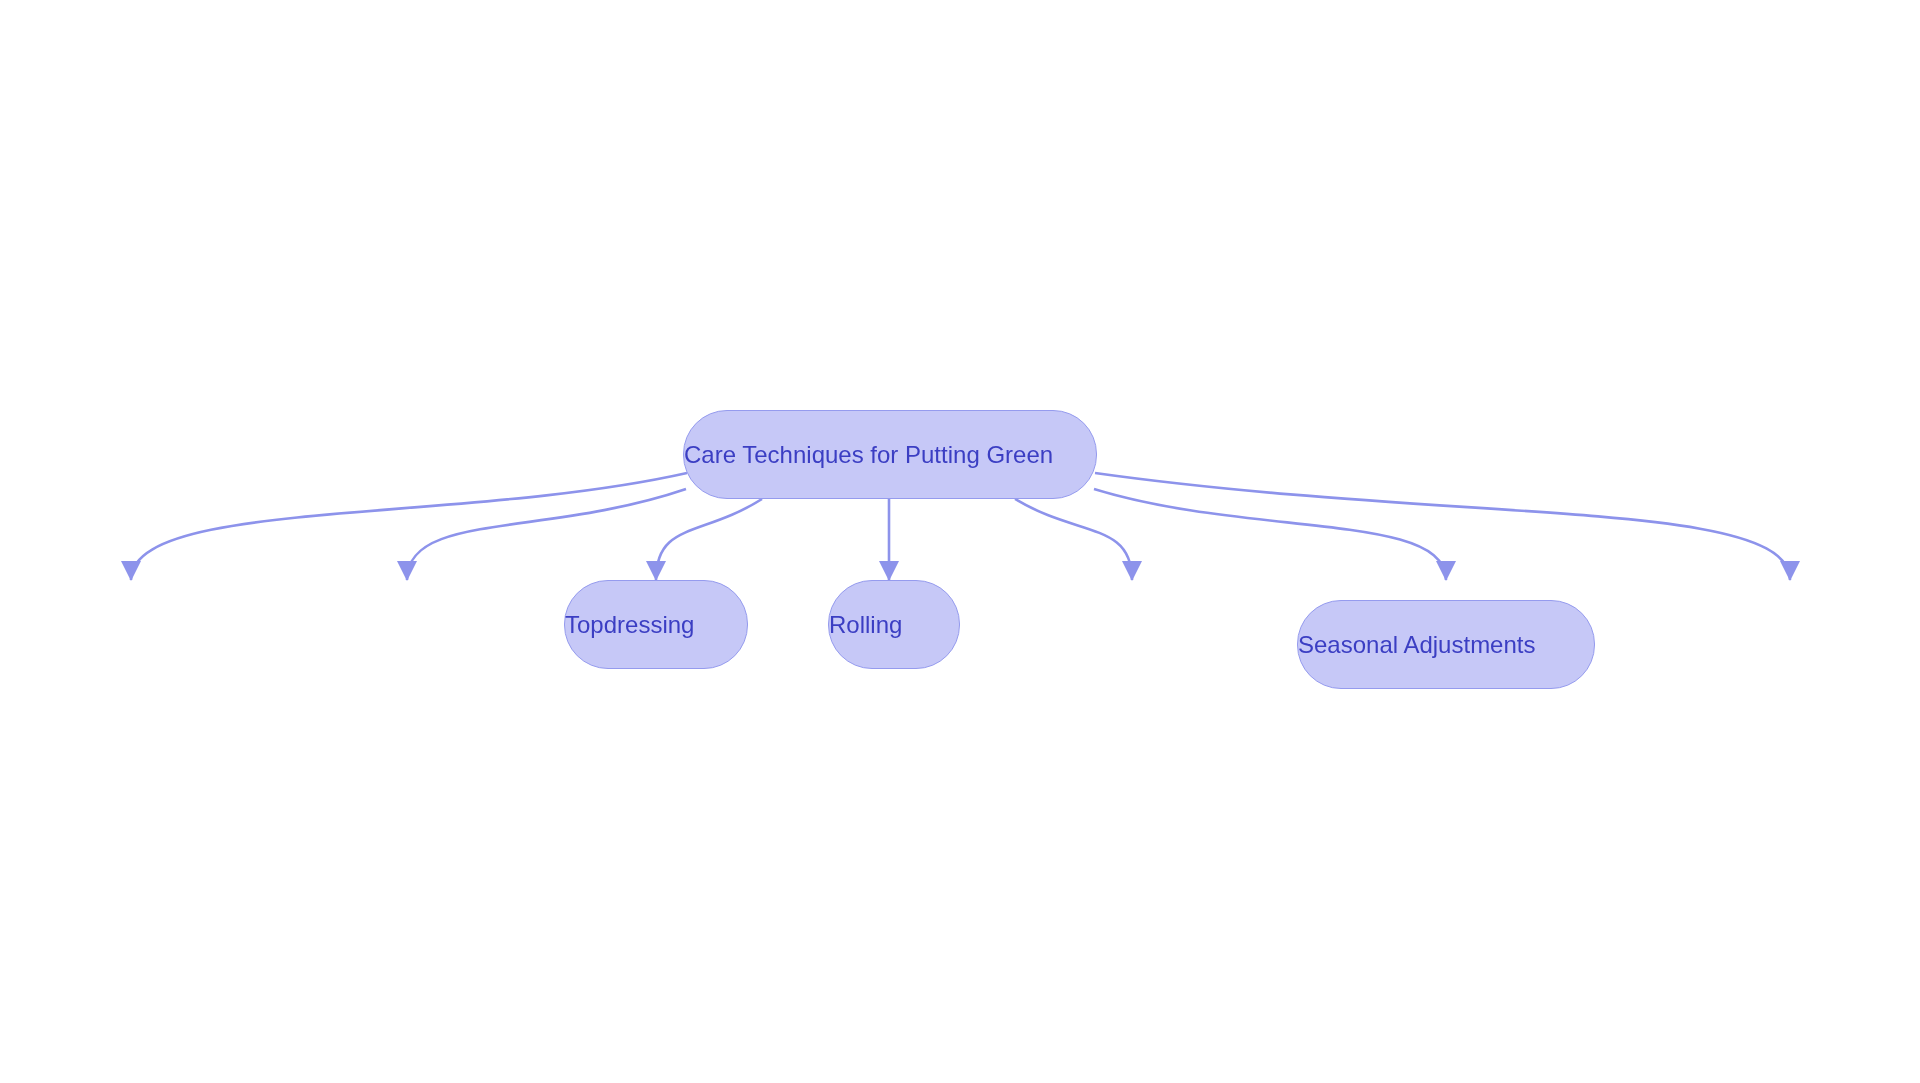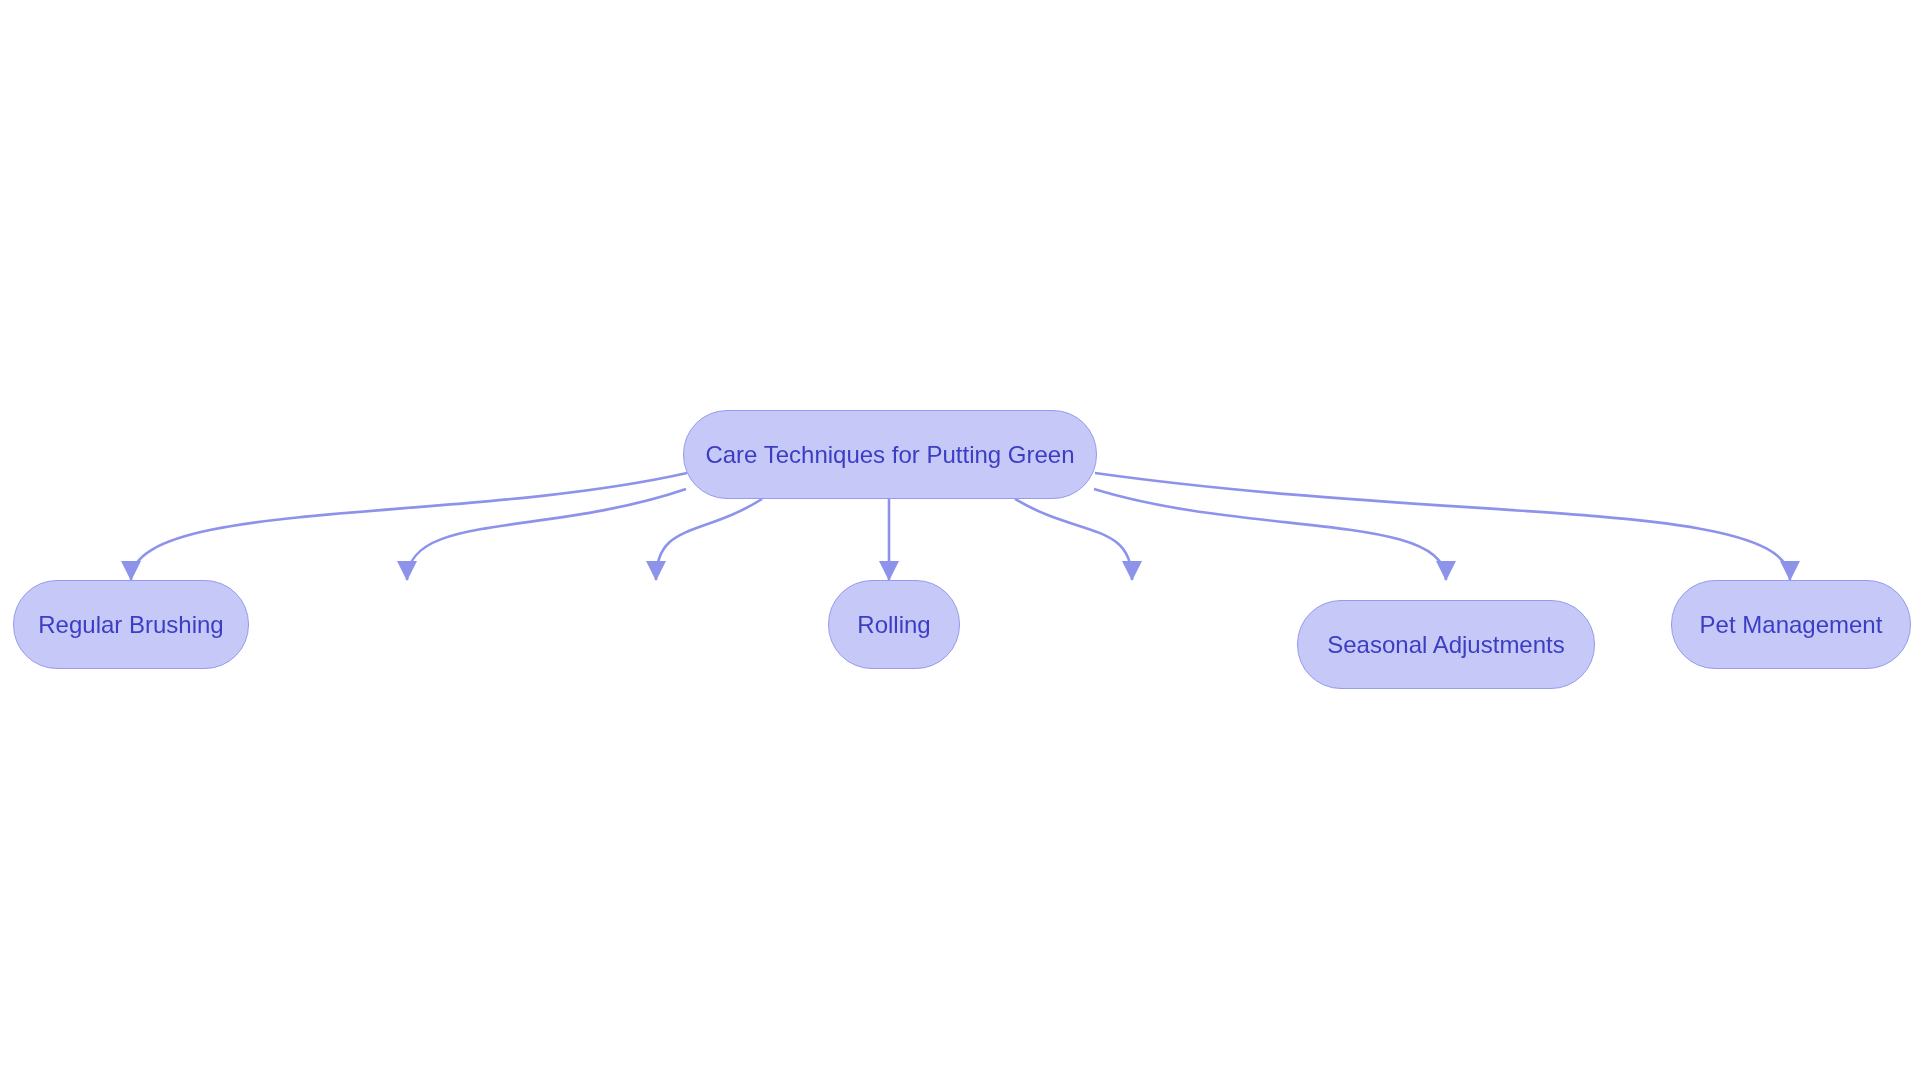--- a/index.html
+++ b/index.html
@@ -33,21 +33,20 @@
   }
   .arrowhead { fill: var(--edge); }
   .node {
     position: absolute;
     height: 89px;
     background: var(--node-fill);
     border: 1.6px solid var(--node-border);
     border-radius: 44px;
     display: flex;
     align-items: center;
-    justify-content: center;
     color: var(--text);
     font-size: 24px;
     line-height: 1;
     white-space: nowrap;
   }
   .node.root  { left: 683px;  top: 410px; width: 414px; }
   .node.c0    { left: 13px;   top: 580px; width: 236px; }
   .node.c1    { left: 332px;  top: 580px; width: 150px; }
   .node.c2    { left: 564px;  top: 580px; width: 184px; }
   .node.c3    { left: 828px;  top: 580px; width: 132px; }
@@ -72,32 +71,29 @@
     <path class="edge" d="M889,499 C889,525 889,545 889,580" marker-end="url(#arrow)"></path>
     <path class="edge" d="M1015,499 C1078,537 1132,522 1132,580" marker-end="url(#arrow)"></path>
     <path class="edge" d="M1094,489 C1250,537 1446,512 1446,580" marker-end="url(#arrow)"></path>
     <path class="edge" d="M1095,473 C1460,524 1790,498 1790,580" marker-end="url(#arrow)"></path>
   </svg>
 
   <div class="node root">
     <span>Care Techniques for Putting Green</span>
   </div>
 
-  <div class="node c0">
-    <span>Regular Brushing</span>
-  </div>
 
 
+  <div class="node c2">
+    <span>Topdressing</span>
+  </div>
 
   <div class="node c3">
     <span>Rolling</span>
   </div>
 
 
   <div class="node c5">
     <span>Seasonal Adjustments</span>
   </div>
 
-  <div class="node c6">
-    <span>Pet Management</span>
-  </div>
 
 </div>
 
 </body></html>

